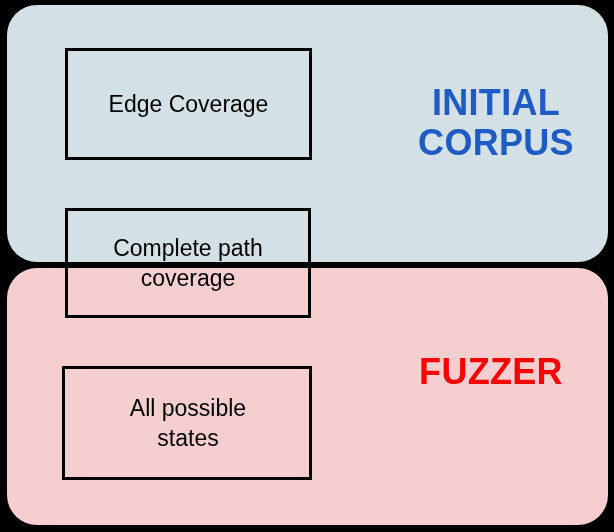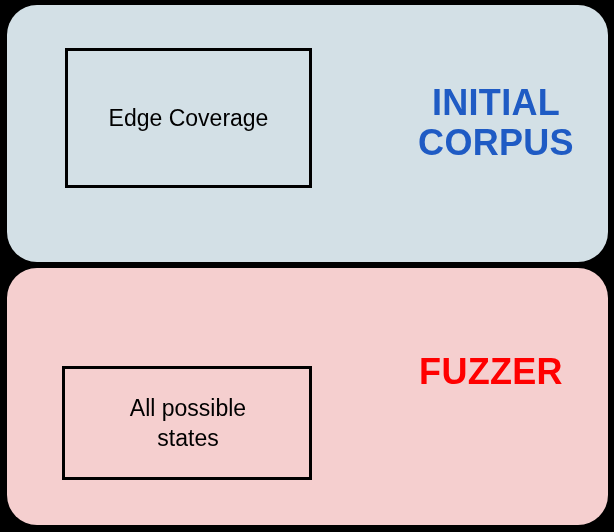--- a/index.html
+++ b/index.html
@@ -74,21 +74,21 @@
     text-align: center;
     color: #000000;
     font-size: 23px;
     line-height: 1.32;
     padding: 0 6px;
   }
   #box-edge-coverage {
     left: 65px;
     top: 48px;
     width: 247px;
-    height: 140px;
+    height: 112px;
   }
   #box-complete-path-coverage {
     left: 65px;
     top: 208px;
     width: 246px;
     height: 110px;
     z-index: 6;
   }
   #box-all-possible-states {
     left: 62px;
@@ -111,19 +111,23 @@
 
   <div class="region-label" id="label-initial-corpus" style="color: rgb(31, 91, 196);">INITIAL
 CORPUS</div>
 
   <div class="region-label" id="label-fuzzer" style="color: rgb(255, 0, 0);">FUZZER</div>
 
   <div class="inner-box" id="box-edge-coverage" style="border-color: rgb(0, 0, 0); color: rgb(0, 0, 0);">
     <span class="box-label">Edge Coverage</span>
   </div>
 
+  <div class="inner-box" id="box-complete-path-coverage" style="border-color: rgb(0, 0, 0); color: rgb(0, 0, 0);">
+    <span class="box-label">Complete path
+coverage</span>
+  </div>
 
   <div class="inner-box" id="box-all-possible-states" style="border-color: rgb(0, 0, 0); color: rgb(0, 0, 0);">
     <span class="box-label">All possible
 states</span>
   </div>
 
 </div>
 
 </body></html>

